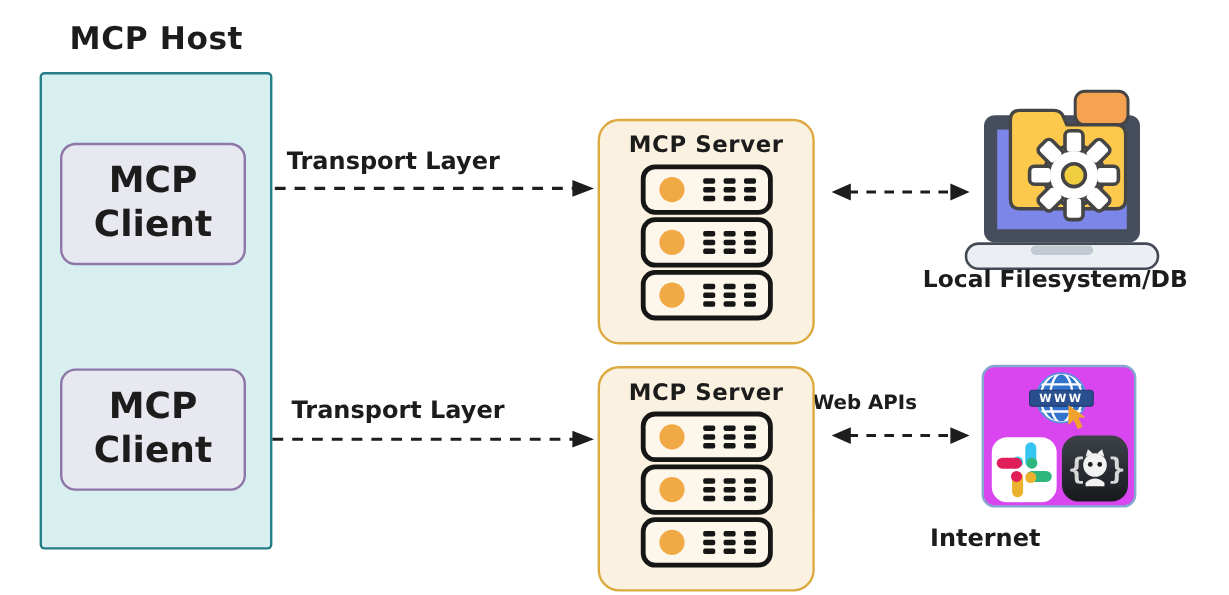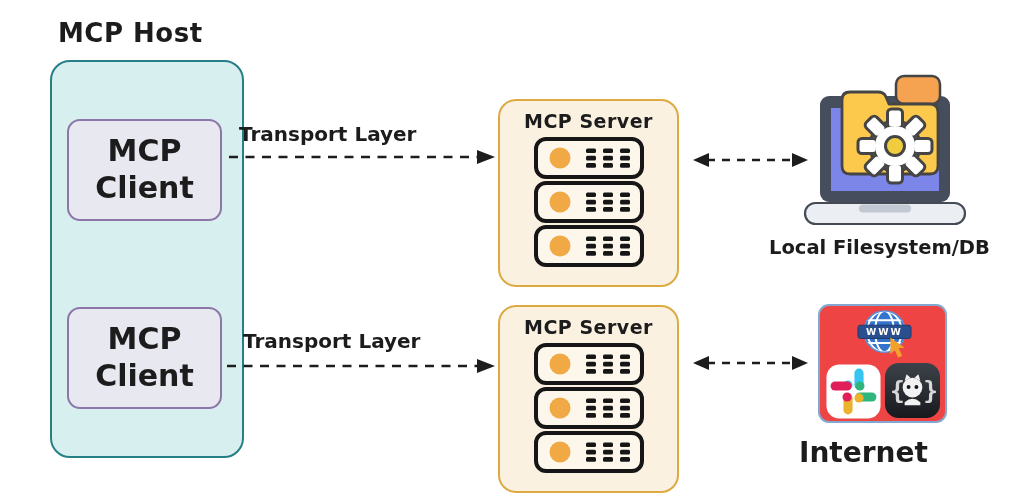--- a/index.html
+++ b/index.html
@@ -15,25 +15,25 @@
     padding-left: 12px;
   }
   .abs { position: absolute; }
 
   .host-title {
     left: 58px; top: 18px;
     font-size: 26px; font-weight: 600;
     letter-spacing: 0.5px;
   }
   .host-box {
-    left: 50px; top: 60px;
+    left: 33px; top: 60px;
     width: 194px; height: 398px;
     background: #d8eff0;
     border: 2.5px solid #267f86;
-    border-radius: 20px;
+    border-radius: 4px;
   }
   .client-box {
     position: absolute;
     width: 155px; height: 102px;
     background: #e8e8f0;
     border: 2.5px solid #8d76a8;
     border-radius: 13px;
     display: flex; align-items: center; justify-content: center;
     text-align: center;
   }
@@ -64,27 +64,27 @@
 
   .conn-label {
     position: absolute;
     font-weight: 600;
     white-space: nowrap;
   }
   #transport-label-top   { left: 239px; top: 122px; width: 250px; font-size: 20px; }
   #transport-label-bottom{ left: 243px; top: 329px; width: 250px; font-size: 20px; }
   #web-apis-label        { left: 677px; top: 326px; width: 150px; font-size: 16.5px; }
 
-  #fs-label       { left: 769px; top: 236px; width: 240px; font-size: 19.5px; }
-  #internet-label { left: 799px; top: 436px; width: 160px; font-size: 28px; }
+  #fs-label       { left: 769px; top: 221px; width: 240px; font-size: 19.5px; }
+  #internet-label { left: 775px; top: 436px; width: 160px; font-size: 20px; }
 
   .internet-card {
     left: 818px; top: 304px;
     width: 129px; height: 119px;
-    background: #ef4444;
+    background: #d946ef;
     border: 2px solid #84a7cf;
     border-radius: 11px;
   }
   .laptop-wrap { left: 800px; top: 70px; }
 </style>
 </head>
 <body>
 
 <div id="canvas">
 
@@ -110,20 +110,21 @@
     <line x1="1" y1="11" x2="252" y2="11" stroke="#1d1d1d" stroke-width="2.6" stroke-dasharray="9 7.5"></line>
     <polygon points="251,4 269,11 251,18" fill="#1d1d1d"></polygon>
   </svg>
 
   <svg class="abs" style="left:692px; top:149px;" width="117" height="22">
     <line x1="15" y1="11" x2="101" y2="11" stroke="#1d1d1d" stroke-width="2.5" stroke-dasharray="8 7"></line>
     <polygon points="17,4 1,11 17,18" fill="#1d1d1d"></polygon>
     <polygon points="100,4 116,11 100,18" fill="#1d1d1d"></polygon>
   </svg>
 
+  <div class="conn-label" id="web-apis-label">Web APIs</div>
   <svg class="abs" style="left:692px; top:352px;" width="117" height="22">
     <line x1="15" y1="11" x2="101" y2="11" stroke="#1d1d1d" stroke-width="2.5" stroke-dasharray="8 7"></line>
     <polygon points="17,4 1,11 17,18" fill="#1d1d1d"></polygon>
     <polygon points="100,4 116,11 100,18" fill="#1d1d1d"></polygon>
   </svg>
 
   <div class="server-card" id="server-1">
     <div class="server-title">MCP Server</div>
     <svg class="server-icon" width="112" height="132" viewBox="0 0 112 132">
       <g stroke="#161616" stroke-width="4" fill="#fdf6ea">

